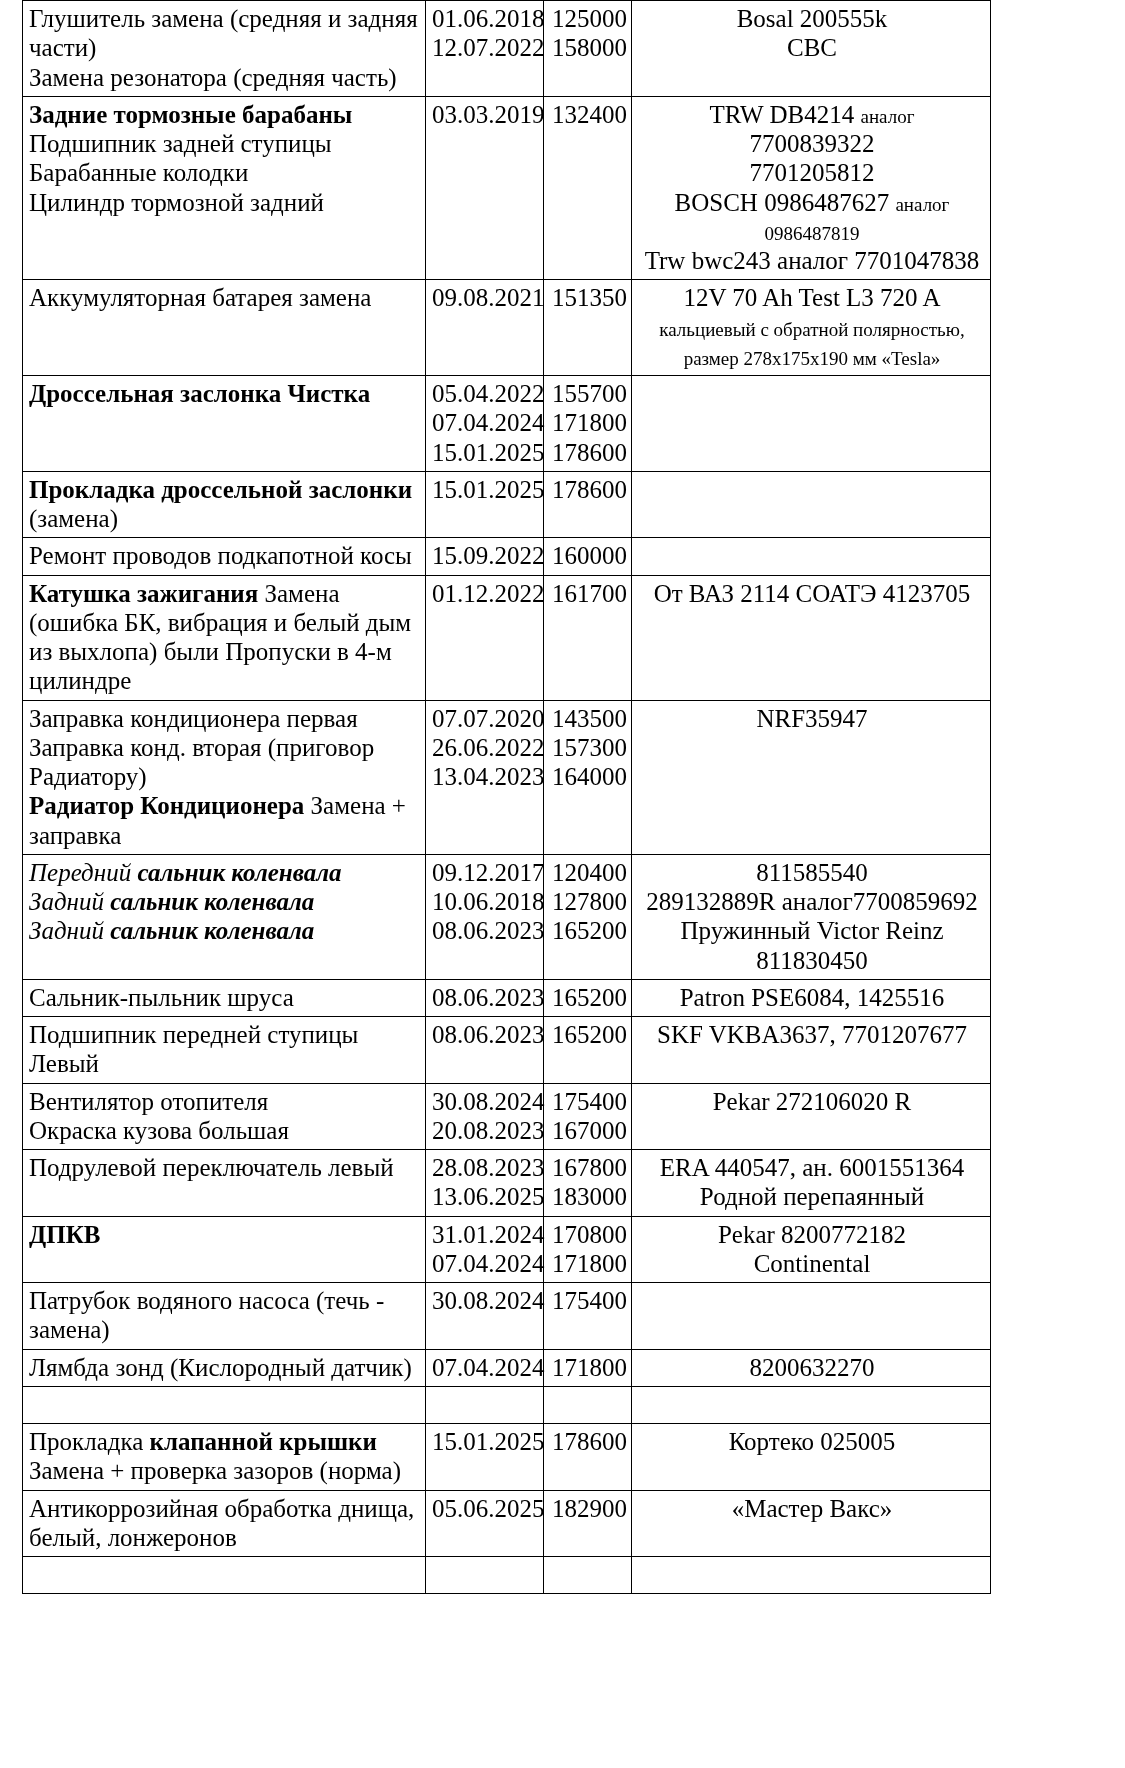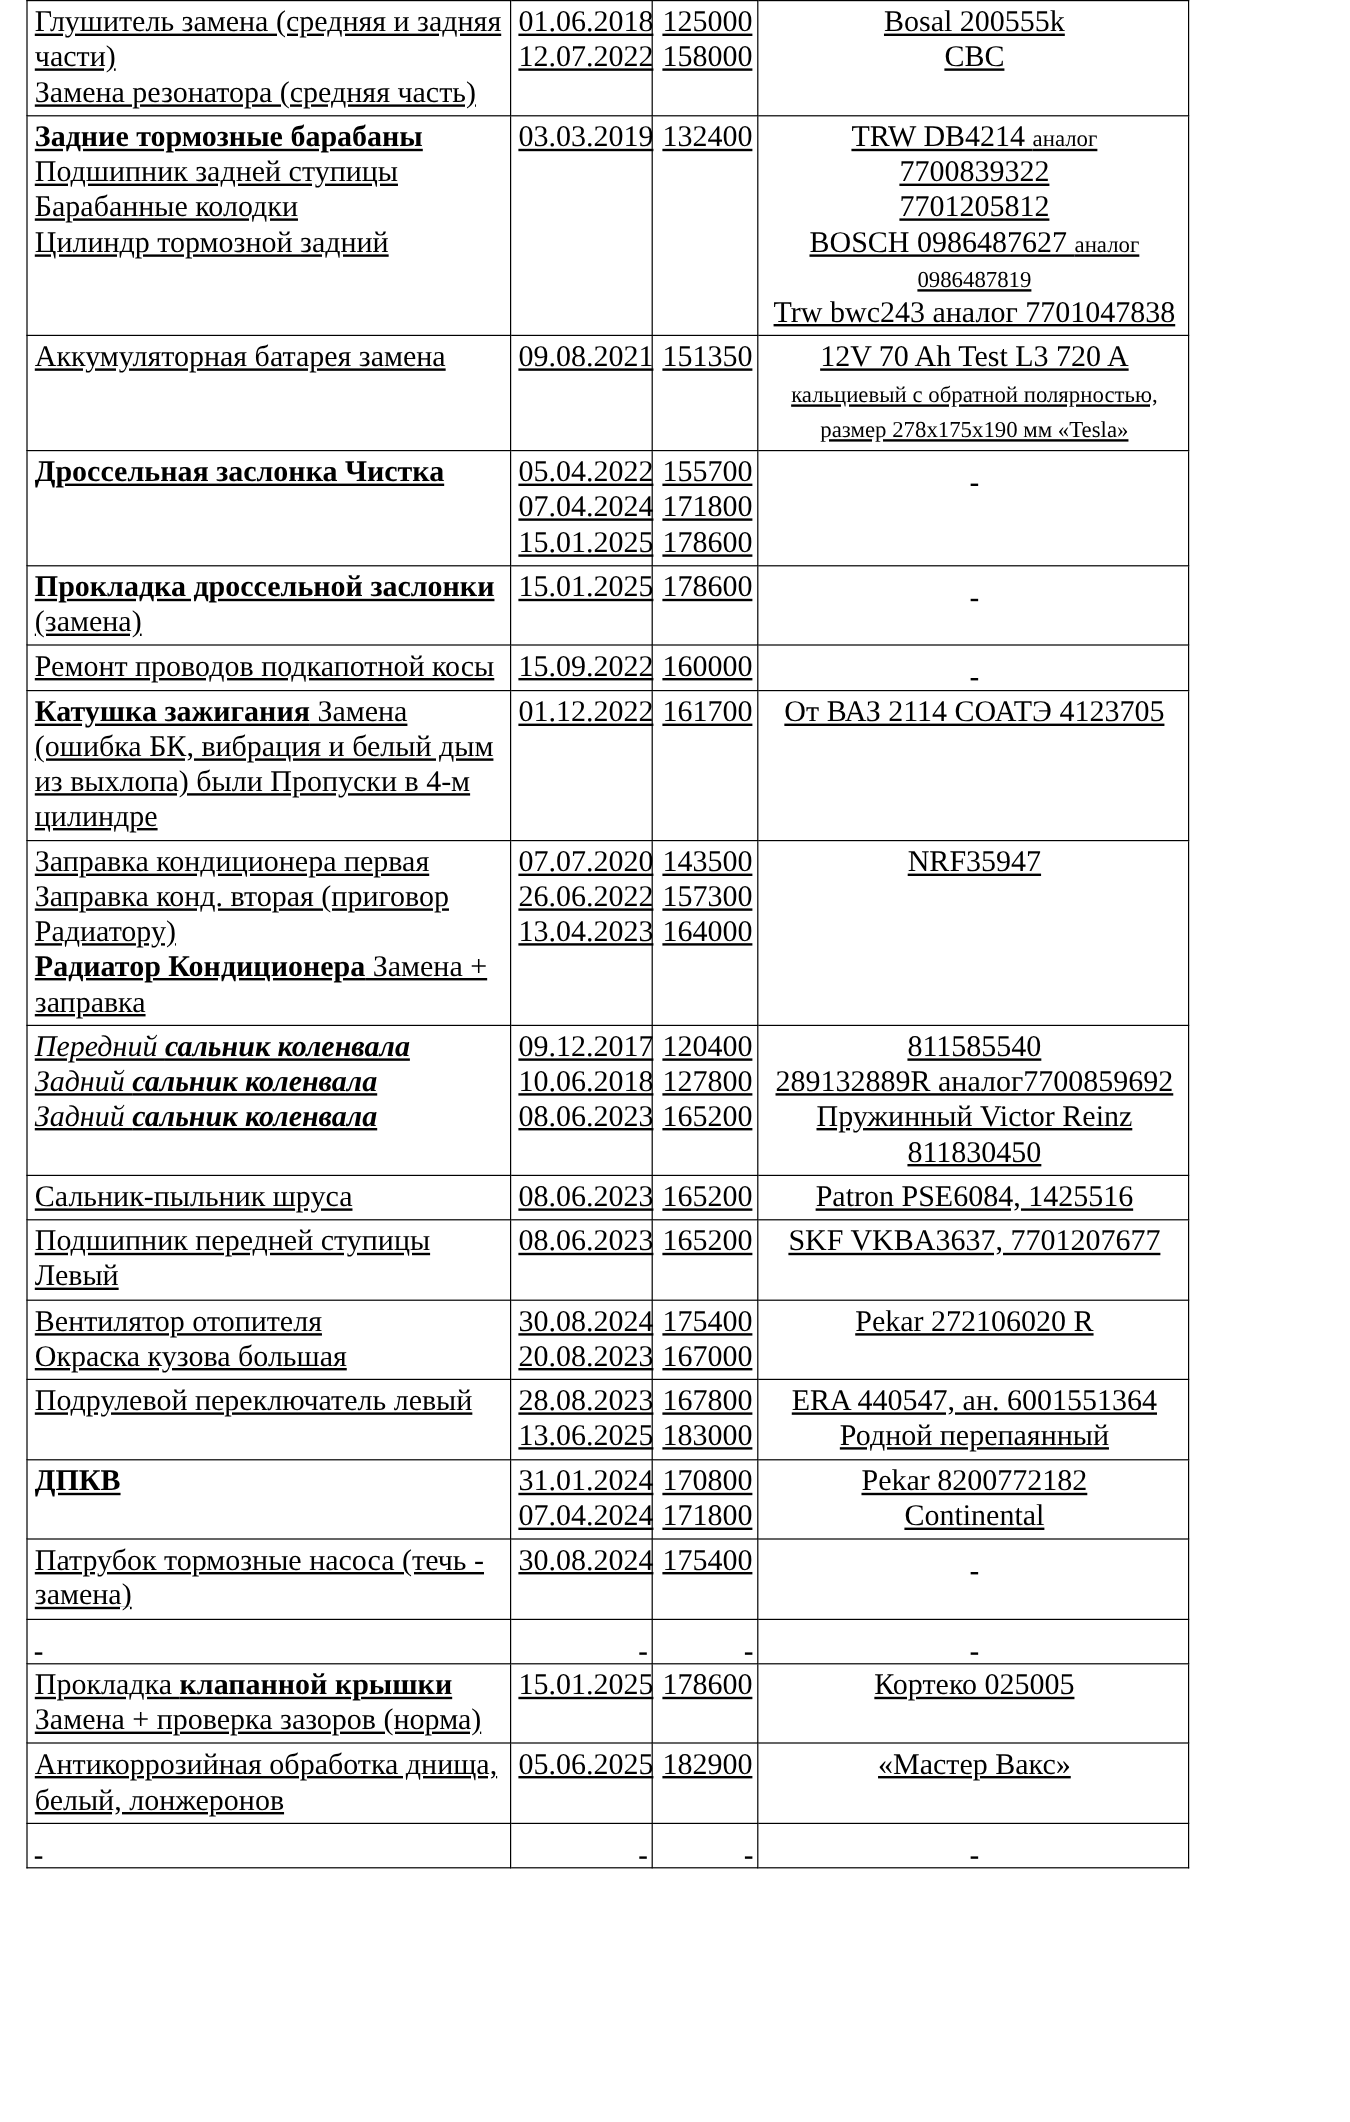--- a/index.html
+++ b/index.html
@@ -15,21 +15,20 @@
     overflow: hidden;
   }
   .page {
     position: relative;
     width: 932px;
     height: 1768px;
     background: #ffffff;
     box-sizing: border-box;
     padding-left: 22px;
     padding-right: 0px;
-    text-decoration: underline;
   }
   table.svc {
     border-collapse: collapse;
     table-layout: fixed;
     width: 968px;
     margin-top: 0px;
   }
   table.svc col.c-name  { width: 403px; }
   table.svc col.c-date  { width: 118px; }
   table.svc col.c-odo   { width: 88px; }
@@ -305,30 +304,44 @@
             <span class="ln"><span>170800</span></span>
             <span class="ln"><span>171800</span></span>
           </td>
           <td class="part">
             <span class="ln"><span>Pekar 8200772182</span></span>
             <span class="ln"><span>Continental</span></span>
           </td>
         </tr>
         <tr>
           <td class="name">
-            <span class="ln"><span>Патрубок тормозные насоса (течь -</span></span>
+            <span class="ln"><span>Патрубок водяного насоса (течь -</span></span>
             <span class="ln"><span>замена)</span></span>
           </td>
           <td class="date">
             <span class="ln"><span>30.08.2024</span></span>
           </td>
           <td class="odo">
             <span class="ln"><span>175400</span></span>
           </td>
           <td class="part">&nbsp;</td>
+        </tr>
+        <tr>
+          <td class="name">
+            <span class="ln"><span>Лямбда зонд (Кислородный датчик)</span></span>
+          </td>
+          <td class="date">
+            <span class="ln"><span>07.04.2024</span></span>
+          </td>
+          <td class="odo">
+            <span class="ln"><span>171800</span></span>
+          </td>
+          <td class="part">
+            <span class="ln"><span>8200632270</span></span>
+          </td>
         </tr>
         <tr>
           <td class="name">&nbsp;</td>
           <td class="date">&nbsp;</td>
           <td class="odo">&nbsp;</td>
           <td class="part">&nbsp;</td>
         </tr>
         <tr>
           <td class="name">
             <span class="ln"><span>Прокладка </span><span class="b">клапанной крышки</span></span>

